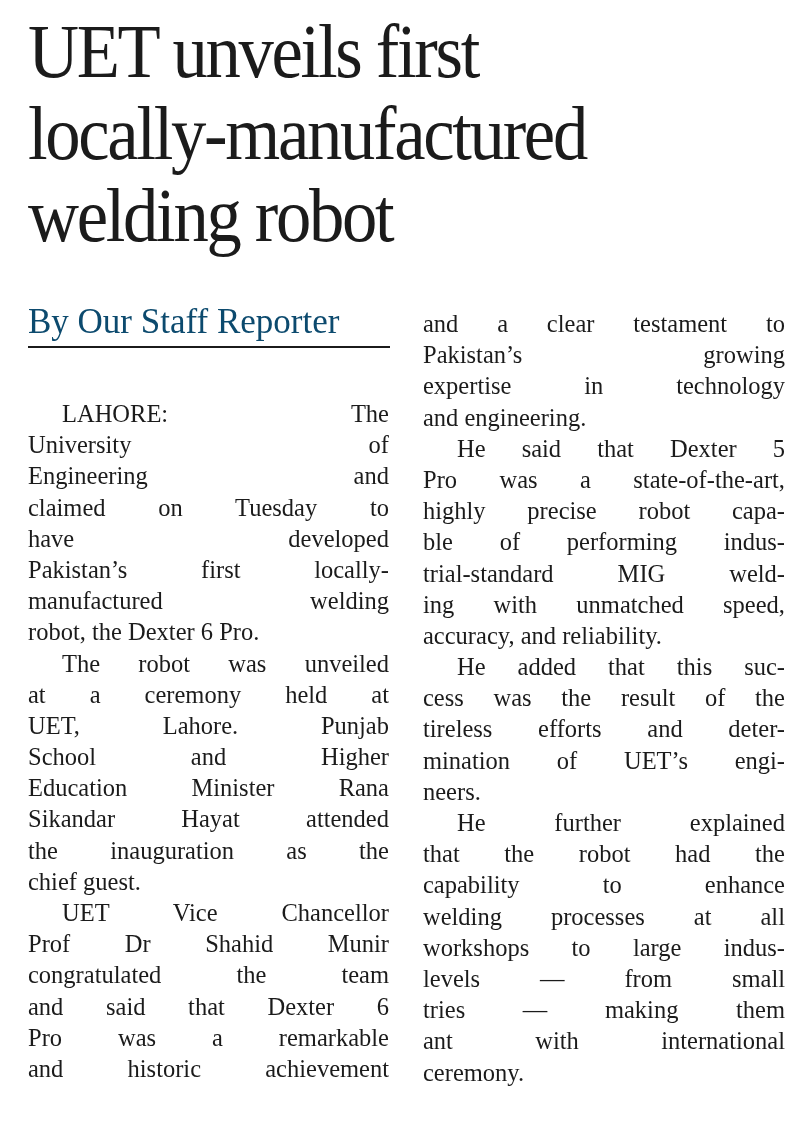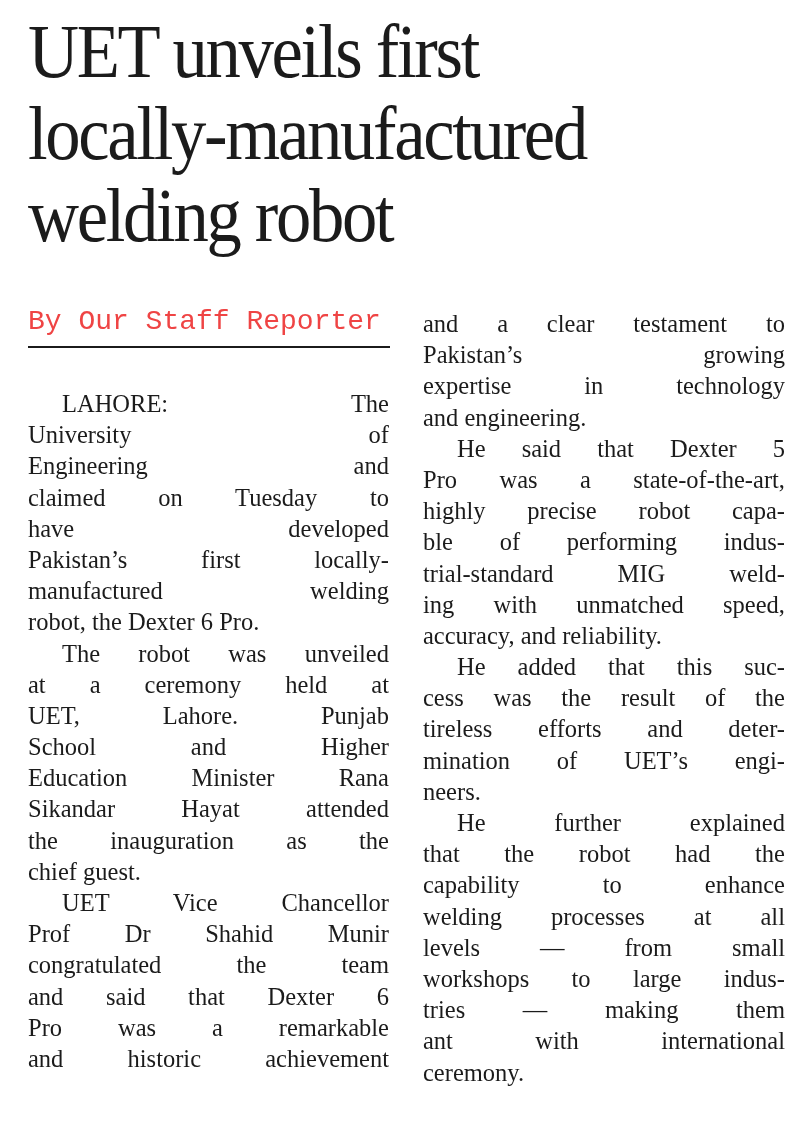--- a/index.html
+++ b/index.html
@@ -5,28 +5,28 @@
   html, body { margin:0; padding:0; background:#ffffff; }
   body { width:799px; height:1122px; position:relative; overflow:hidden; color:#1a1a1a; }
   .headline {
     position:absolute; left:28px; top:10px; width:770px;
     font-family:"Liberation Serif", serif; font-size:76px; line-height:82px;
     letter-spacing:-2.5px; color:#1b1b1b; transform:scaleX(0.93); transform-origin:left top;
   }
   .headline .hl { display:block; white-space:nowrap; }
   .byline {
     position:absolute; left:28px; top:306px; width:362px;
-    font-family:Liberation Mono, monospace; font-size:28px; line-height:32px; color:#ef4444;
+    font-family:Liberation Serif, serif; font-size:35px; line-height:32px; color:#0c4a6e;
   }
   .rule { position:absolute; left:28px; top:346px; width:362px; height:2px; background:#1b1b1b; }
   .col {
     position:absolute; font-family:"Liberation Serif", serif; font-size:24.5px;
     line-height:31.2px; color:#1b1b1b;
   }
-  .col1 { left:28px; top:388px; width:361px; }
+  .col1 { left:28px; top:398px; width:361px; }
   .col2 { left:423px; top:308px; width:362px; }
   .ln { display:block; height:31.2px; white-space:nowrap; text-align:justify; text-align-last:justify; overflow:hidden; }
   .ln.last { text-align-last:left; }
   .ln.ind { padding-left:34px; }
 </style>
 </head>
 <body>
 
 <div class="headline">
   <span class="hl">UET unveils first</span>
@@ -75,18 +75,18 @@
     <span class="ln last">accuracy, and reliability.</span>
     <span class="ln ind">He added that this suc-</span>
     <span class="ln">cess was the result of the</span>
     <span class="ln">tireless efforts and deter-</span>
     <span class="ln">mination of UET’s engi-</span>
     <span class="ln last">neers.</span>
     <span class="ln ind">He further explained</span>
     <span class="ln">that the robot had the</span>
     <span class="ln">capability to enhance</span>
     <span class="ln">welding processes at all</span>
+    <span class="ln">workshops to large indus-</span>
     <span class="ln">levels — from small</span>
-    <span class="ln">workshops to large indus-</span>
     <span class="ln">tries — making them</span>
     <span class="ln">ant with international</span>
     <span class="ln last">ceremony.</span>
   </div>
 
 </body></html>

